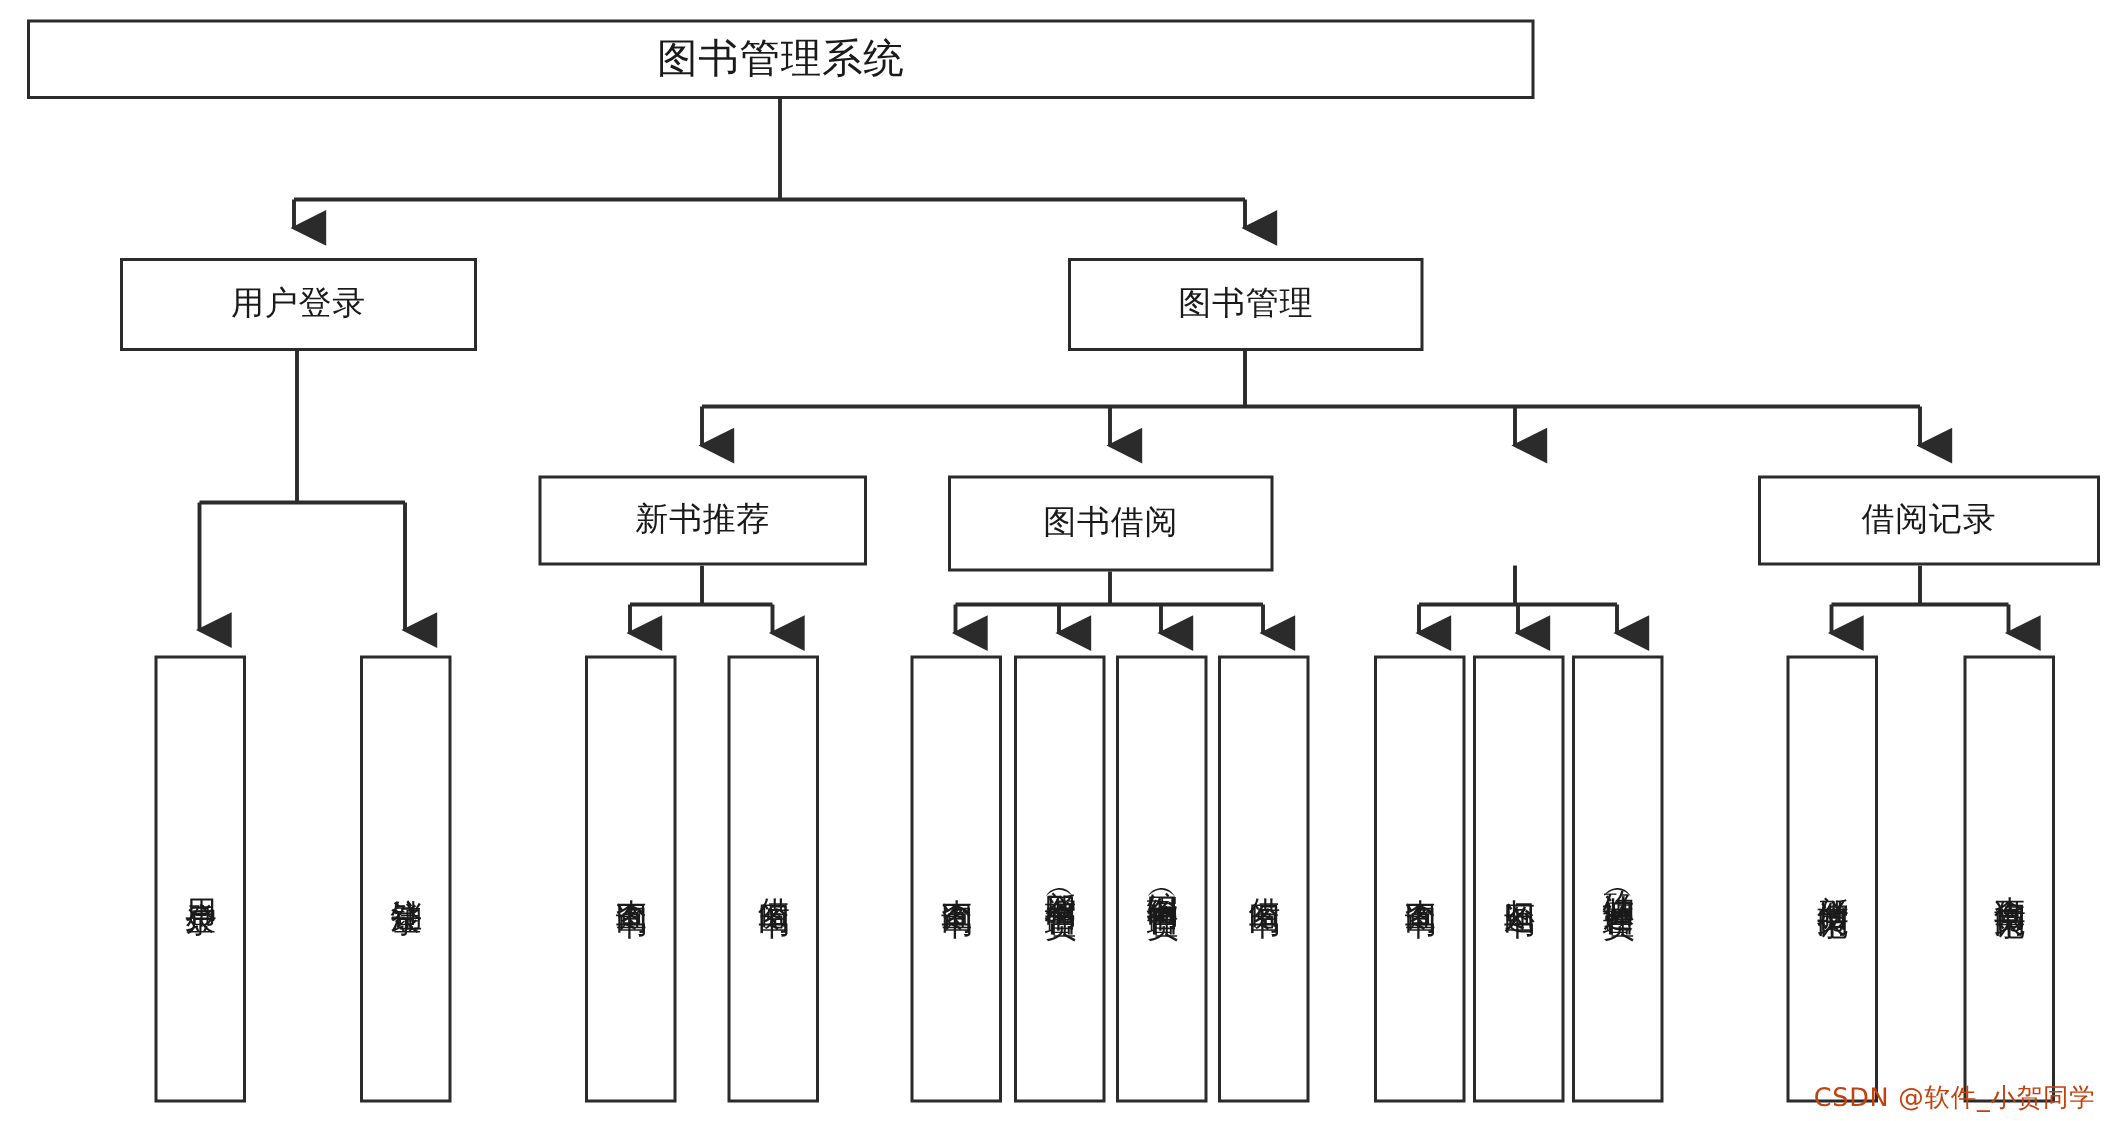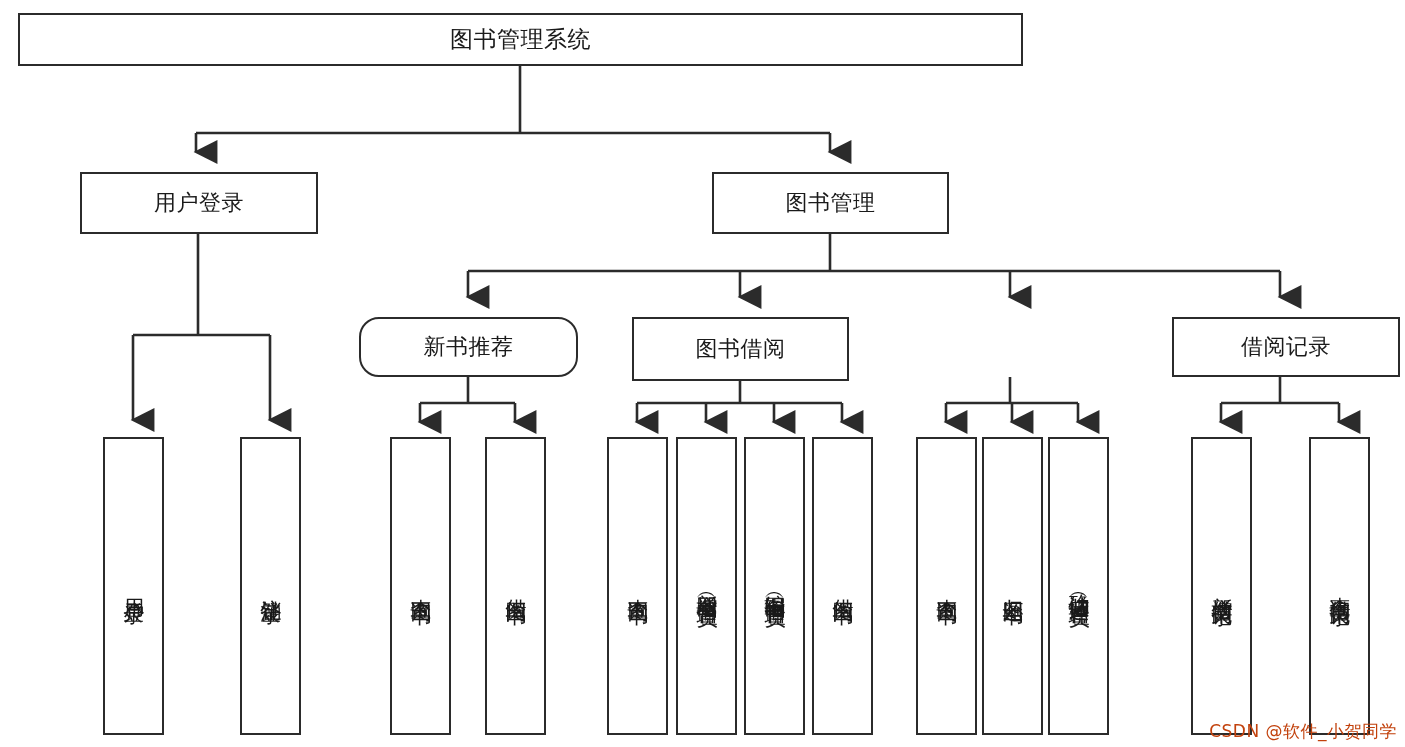--- a/index.html
+++ b/index.html
@@ -37,21 +37,21 @@
     display: block;
     text-align: center;
     line-height: 1.15;
     white-space: nowrap;
   }
   
   .node.h .label {
     font-size: 22px;
     letter-spacing: 0.5px;
   }
-  .node.root .label { font-size: 23px; }
+  .node.root .label { font-size: 27px; }
   
   .node.v {
     align-items: center;
     justify-content: center;
   }
   .node.v .label {
     writing-mode: vertical-rl;
     text-orientation: upright;
     font-size: 21px;
     line-height: 1.28;
@@ -132,21 +132,21 @@
   </div>
 
   <div class="node h" style="left:80px; top:172px; width:238px; height:62px;">
     <span class="label">用户登录</span>
   </div>
 
   <div class="node h" style="left:712px; top:172px; width:237px; height:62px;">
     <span class="label">图书管理</span>
   </div>
 
-  <div class="node h" style="left:359px; top:317px; width:219px; height:60px;border-radius:20px;">
+  <div class="node h" style="left:359px; top:317px; width:219px; height:60px;">
     <span class="label">新书推荐</span>
   </div>
 
   <div class="node h" style="left:632px; top:317px; width:217px; height:64px;">
     <span class="label">图书借阅</span>
   </div>
 
 
   <div class="node h" style="left:1172px; top:317px; width:228px; height:60px;">
     <span class="label">借阅记录</span>

